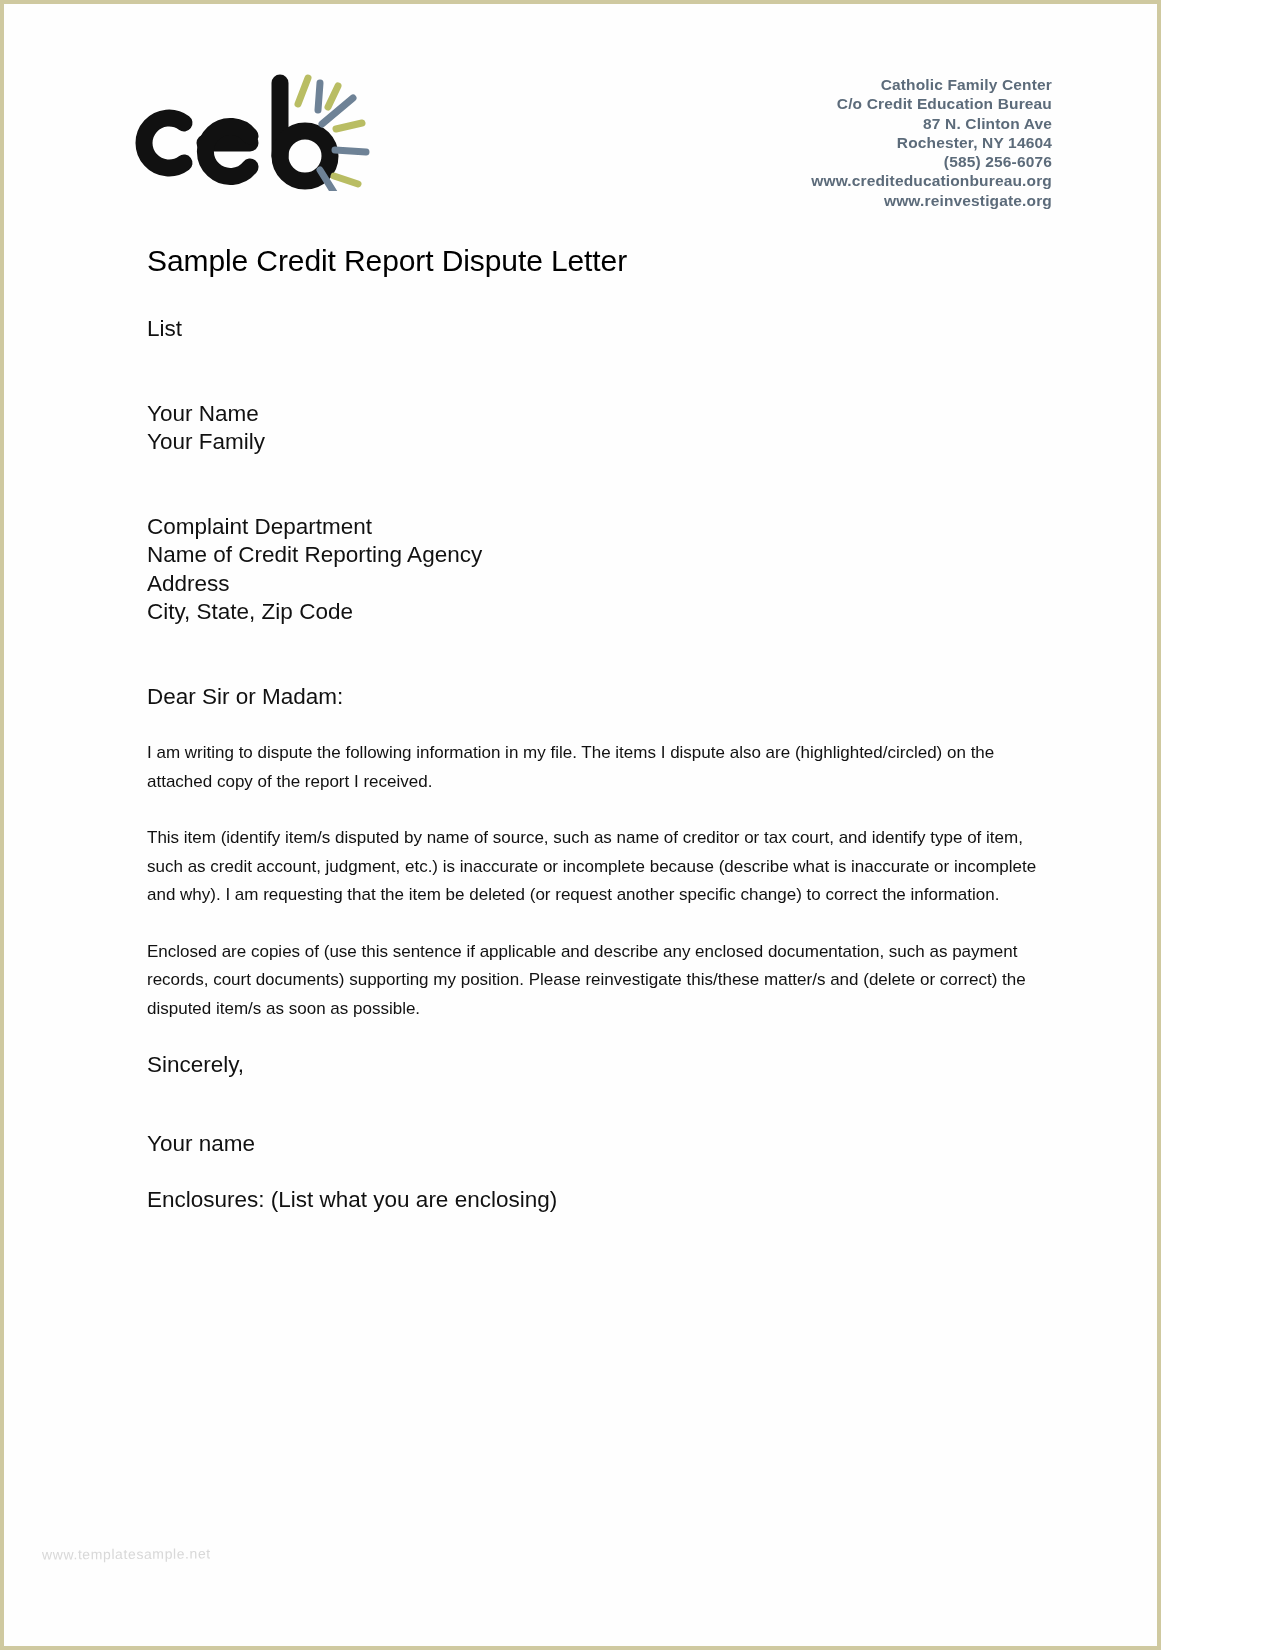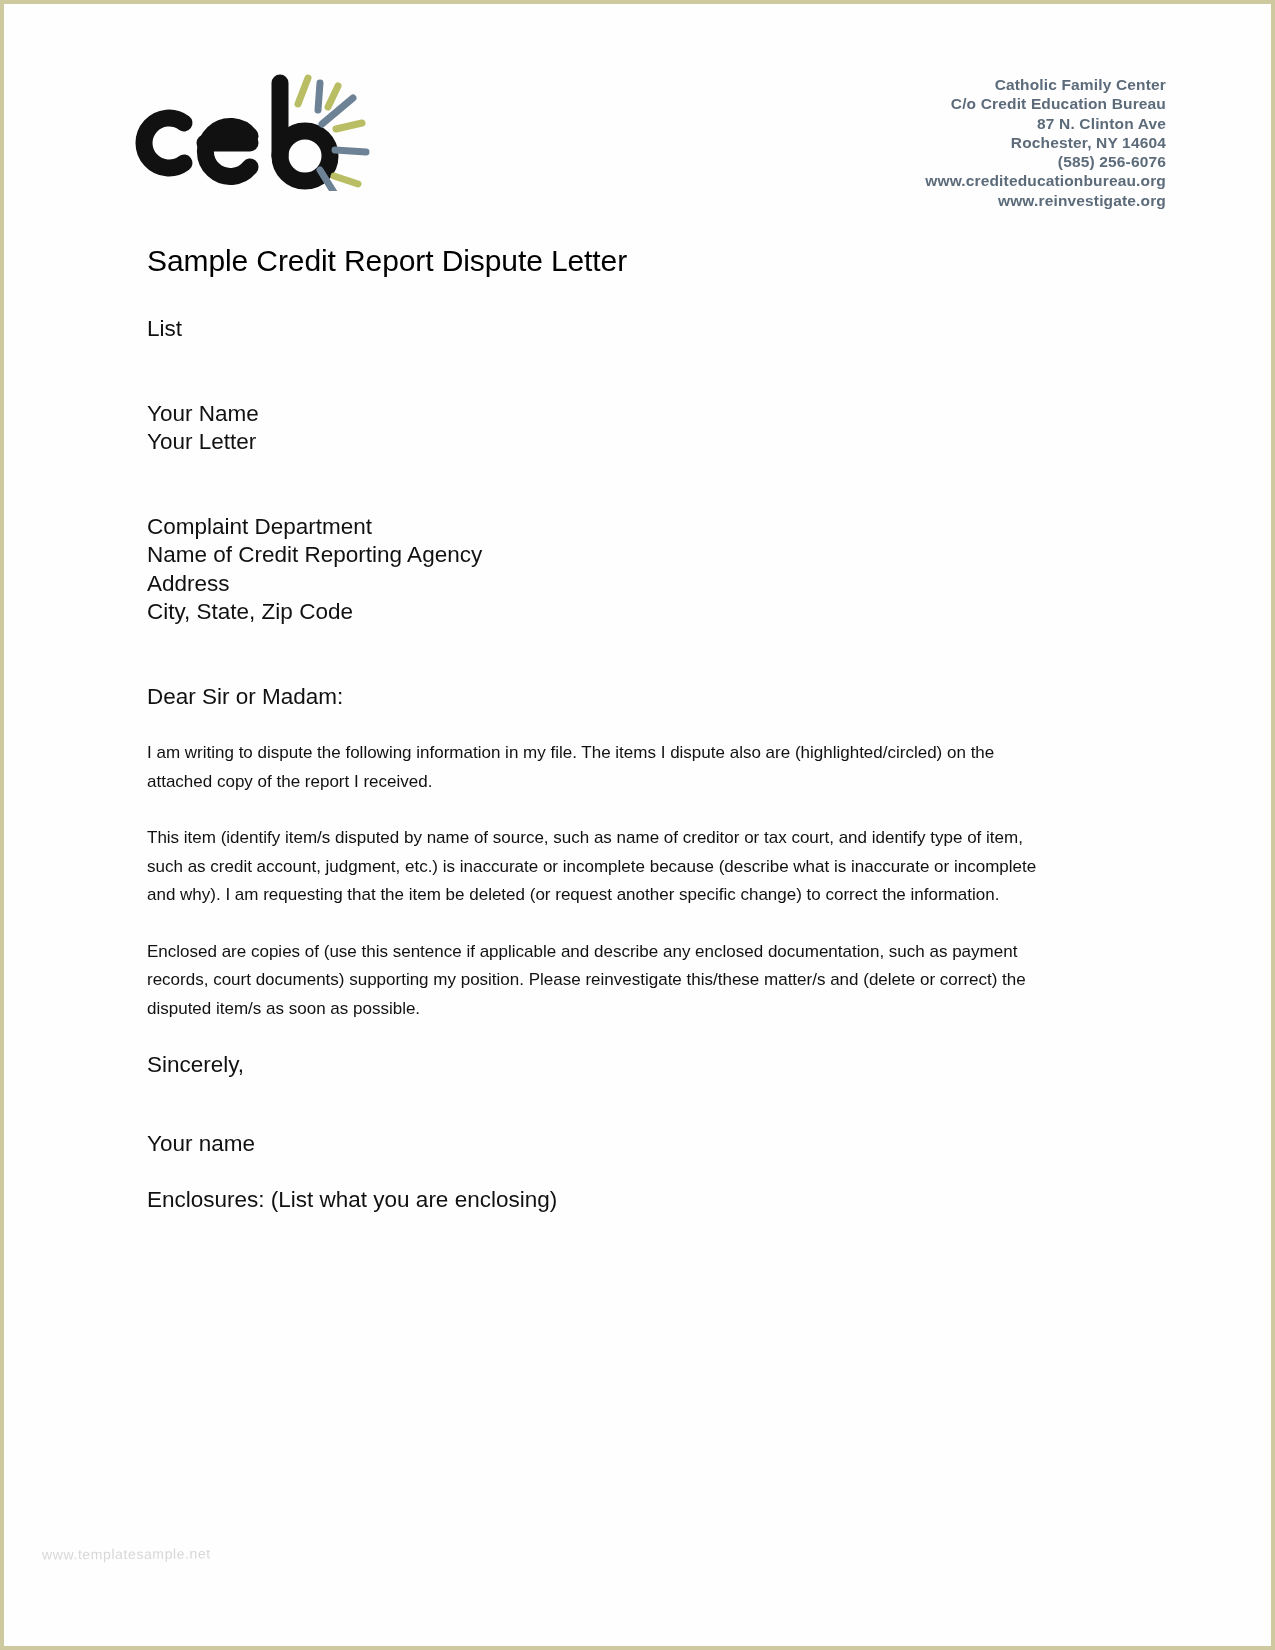--- a/index.html
+++ b/index.html
@@ -7,21 +7,21 @@
     padding: 0;
     background: #ffffff;
   }
   body {
     font-family: "Liberation Sans", sans-serif;
     -webkit-font-smoothing: antialiased;
   }
 
   .page {
     position: relative;
-    width: 1275px;
+    width: 1161px;
     height: 1650px;
     background: #ffffff;
     box-sizing: border-box;
     border: 4px solid #cfc9a0;
     overflow: hidden;
   }
 
   .page-inner {
     position: absolute;
     inset: 0;
@@ -165,21 +165,21 @@
     <div class="letter">
 
       <h1 class="doc-title">Sample Credit Report Dispute Letter</h1>
 
       <div class="body-text date-line">List</div>
 
       <div class="gap-lg"></div>
 
       <div class="body-text blk">
         <div class="line">Your Name</div>
-        <div class="line">Your Letter</div>
+        <div class="line">Your Family</div>
       </div>
 
       <div class="gap-lg"></div>
 
       <div class="body-text blk">
         <div class="line">Complaint Department</div>
         <div class="line">Name of Credit Reporting Agency</div>
         <div class="line">Address</div>
         <div class="line">City, State, Zip Code</div>
       </div>

